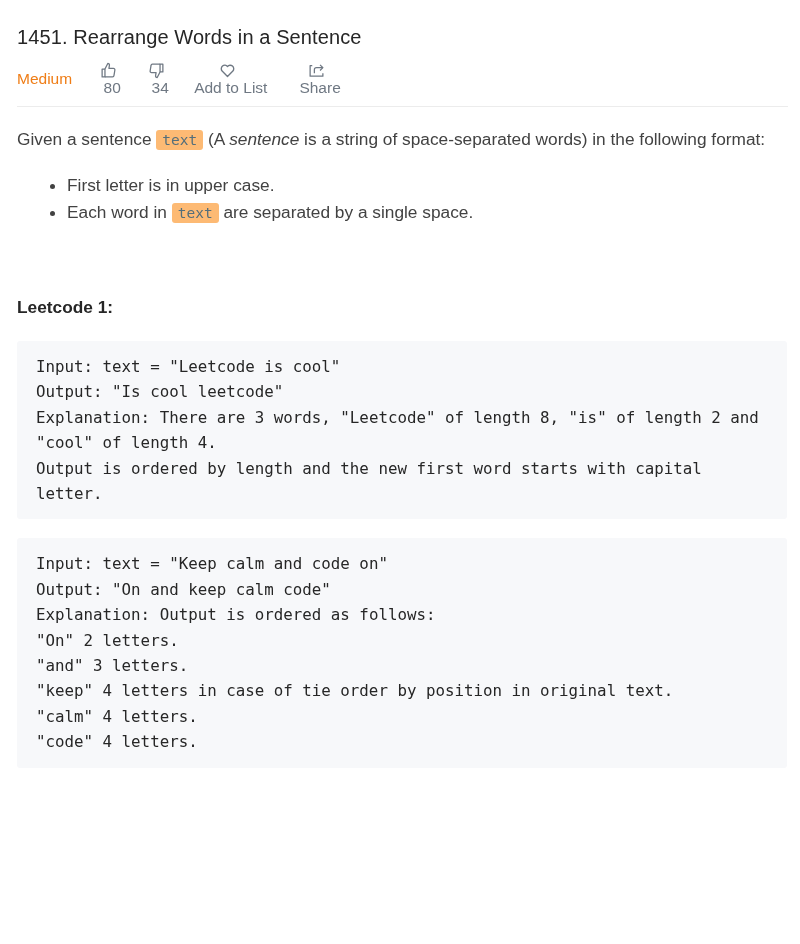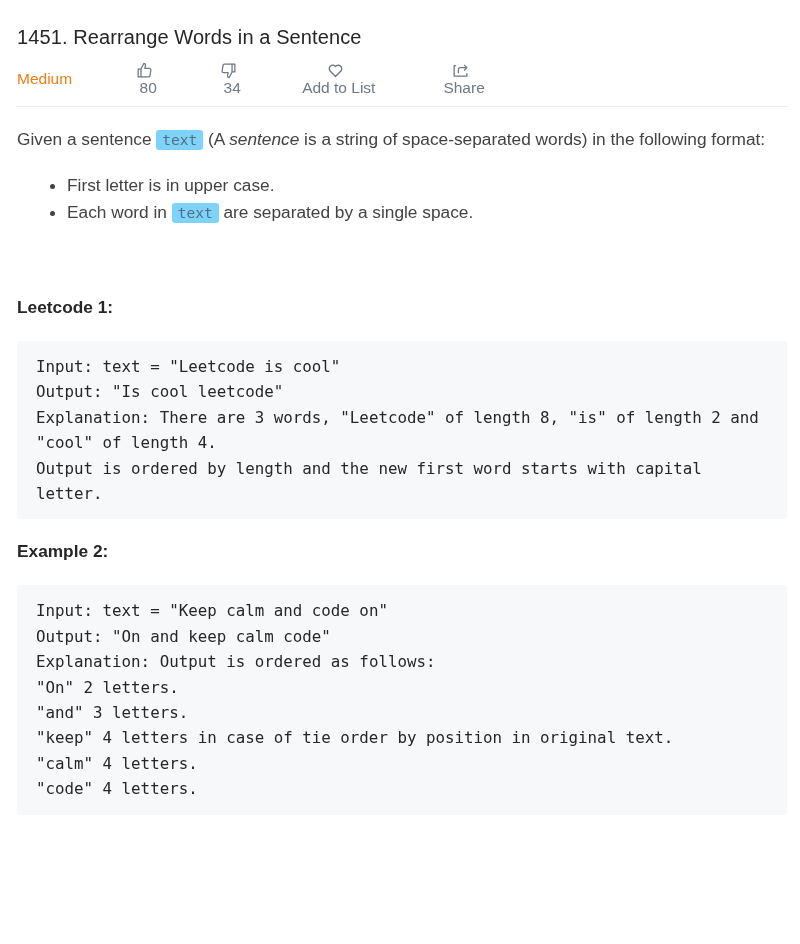--- a/index.html
+++ b/index.html
@@ -9,35 +9,35 @@
     color: #424242;
   }
   .wrap { padding: 13px 12px 0 17px; }
   .title {
     font-size: 20px; font-weight: 500; color: #262626;
     margin: 0; padding-top: 11px; height: 28px; line-height: 26px;
     letter-spacing: 0.1px;
   }
   .meta {
     display: flex; align-items: center; height: 26px;
-    margin-top: 14px; font-size: 15.5px; color: #6f7883; gap: 36px;
+    margin-top: 14px; font-size: 15.5px; color: #6f7883;
   }
   .meta .difficulty { color: #ef7d16; font-weight: 500; margin-right: 28px; }
   .meta .item { display: flex; align-items: center; margin-right: 22px; cursor: pointer; flex-direction: column; }
   .meta .item svg { width: 17px; height: 17px; margin-right: 7px; }
   .meta .item.like { margin-right: 24px; }
   .meta .item.dislike { margin-right: 22px; }
   .meta .item.fav { margin-right: 32px; }
   .divider { height: 1px; background: #ececec; margin: 14px 0 0 0; width: 771px; }
   .content { font-size: 17.3px; line-height: 29px; }
   .content p { margin: 0; }
   .p1 { margin-top: 18px !important; }
   code.inline {
     font-family: "DejaVu Sans Mono", monospace; font-size: 14.5px;
-    background: #7dd3fc; color: #546e7a; padding: 2px 6px; border-radius: 3px;
+    background: #fdba74; color: #546e7a; padding: 2px 6px; border-radius: 3px;
   }
   ul.rules { margin: 17px 0 0 0; padding-left: 50px; }
   ul.rules li { line-height: 27px; }
   .p2 { margin-top: 18px !important; }
   .p3 { margin-top: 13px !important; }
   .ex-title { font-weight: 700; color: #262626; margin-top: 66px !important; font-size: 17.3px; }
   .ex-title.second { margin-top: 18px !important; }
   pre.example {
     margin: 19px 0 0 0; width: 731px;
     background: #f7f8fa; border-radius: 3px;
@@ -97,16 +97,15 @@
 
     <ul class="rules">
       <li>First letter is in upper case.</li>
       <li><span>Each word in </span><code class="inline">text</code><span> are separated by a single space.</span></li>
     </ul>
 
 
     <p class="ex-title">Leetcode 1:</p>
     <pre class="example"><span class="line"><span class="k">Input:</span><span> text = "Leetcode is cool"</span></span><span class="line"><span class="k">Output:</span><span> "Is cool leetcode"</span></span><span class="line"><span class="k">Explanation:</span><span> There are 3 words, "Leetcode" of length 8, "is" of length 2 and "cool" of length 4.</span></span><span class="line">Output is ordered by length and the new first word starts with capital letter.</span></pre>
 
-    <p class="ex-title second">Example 2:</p>
     <pre class="example"><span class="line"><span class="k">Input:</span><span> text = "Keep calm and code on"</span></span><span class="line"><span class="k">Output:</span><span> "On and keep calm code"</span></span><span class="line"><span class="k">Explanation:</span><span> Output is ordered as follows:</span></span><span class="line">"On" 2 letters.</span><span class="line">"and" 3 letters.</span><span class="line">"keep" 4 letters in case of tie order by position in original text.</span><span class="line">"calm" 4 letters.</span><span class="line">"code" 4 letters.</span></pre>
   </div>
 </div>
 
 </body></html>

